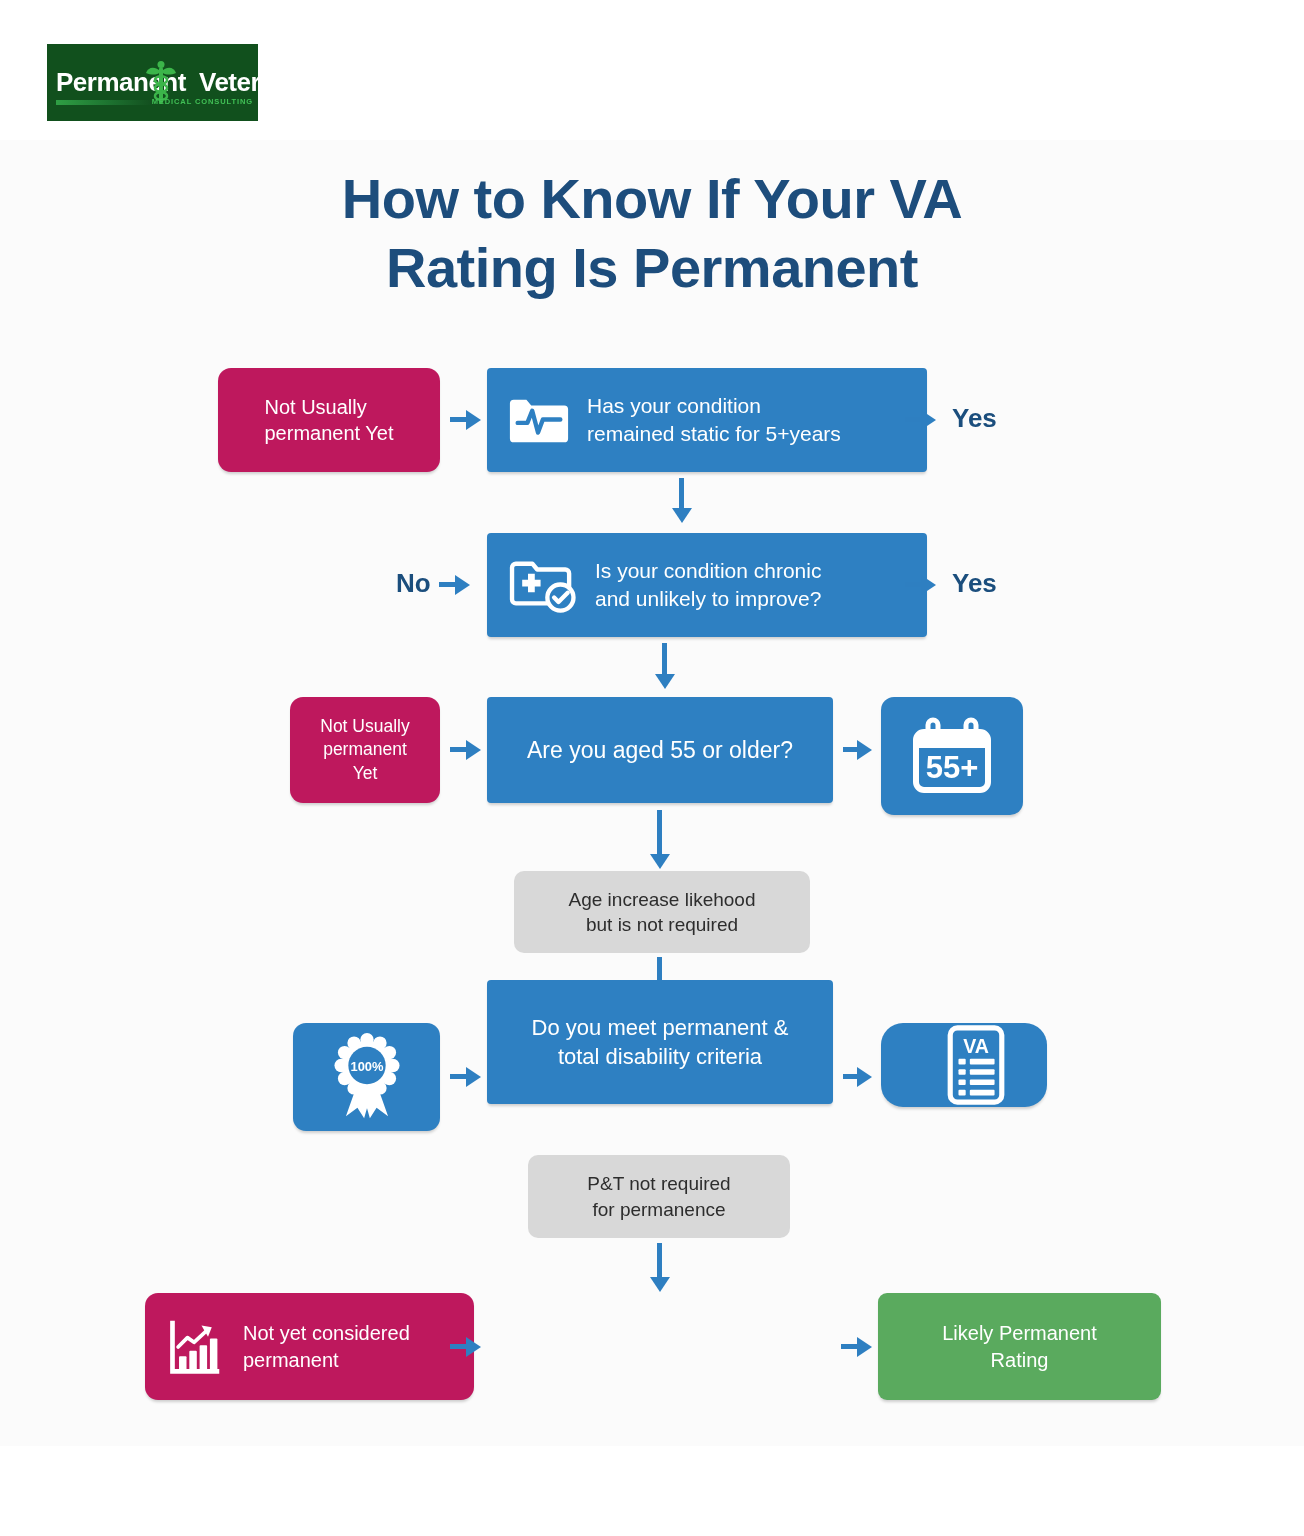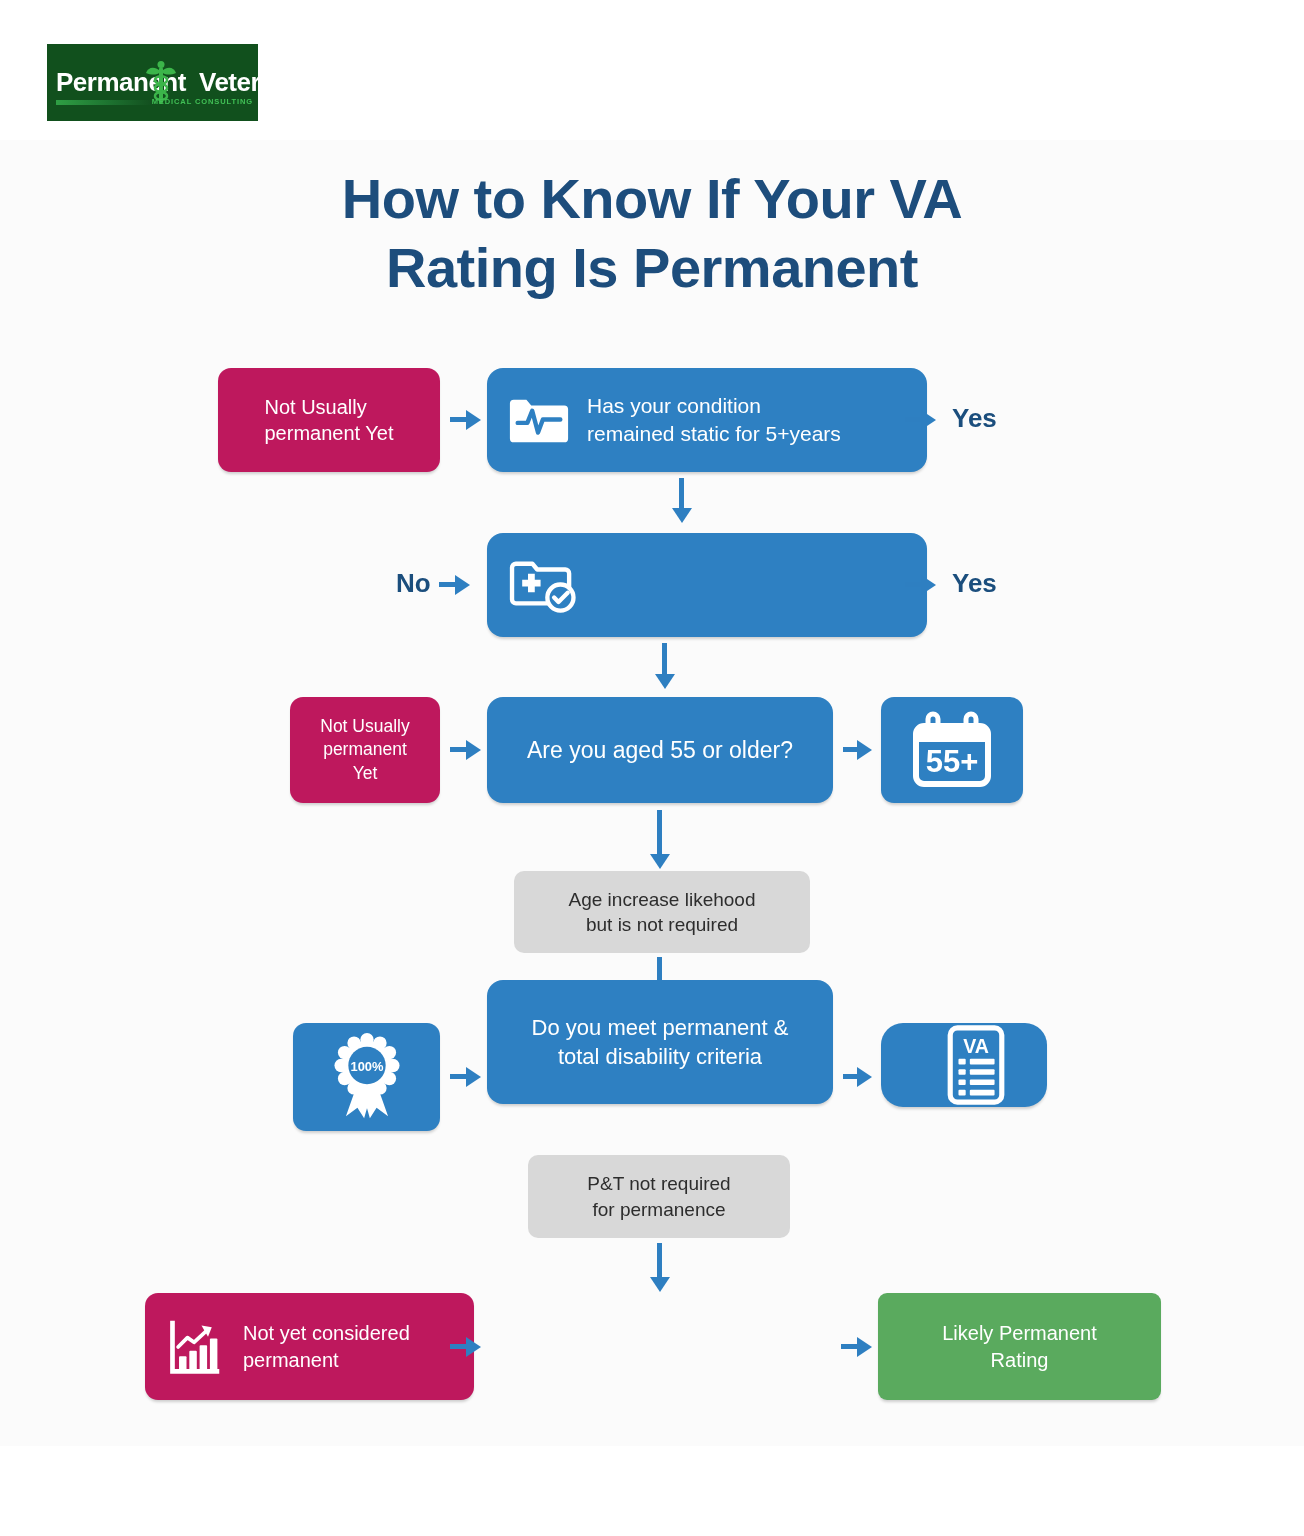--- a/index.html
+++ b/index.html
@@ -25,21 +25,21 @@
   .title {
     position:absolute; left:0; top:132px; width:1304px;
     text-align:center; color:#1d4d7c; font-size:56px; font-weight:bold;
     line-height:1.24; white-space:pre-line; letter-spacing:-0.5px;margin-top:32px;
   }
 
   
   .box { position:absolute; display:flex; align-items:center; justify-content:center;
          color:#ffffff; box-shadow:0 3px 3px -1px rgba(0,0,0,0.18); }
   .red   { background:#be185d; border-radius:13px; }
-  .blue  { background:#2e80c2; border-radius:16px; }
+  .blue  { background:#2e80c2; border-radius:4px; }
   .green { background:#5aaa5e; border-radius:9px; }
   .gray  { background:#d8d8d8; border-radius:10px; color:#2d2d2d; box-shadow:none; }
   .box-text { white-space:pre-line; text-align:center; line-height:1.32; }
   .box-text.left { text-align:left; }
   .iconrow { justify-content:flex-start; gap:16px; padding:0 14px 0 20px; }
 
   
   .h-arrow { position:absolute; height:5px; background:#2e7fc1; }
   .h-arrow::after { content:""; position:absolute; left:100%; top:50%; transform:translateY(-50%);
     border-top:10px solid transparent; border-bottom:10px solid transparent; border-left:15px solid #2e7fc1; }
@@ -95,37 +95,39 @@
 
   <div class="flow-label" style="left:396px; top:568px;">No</div>
   <div class="h-arrow" style="left:439px; top:582px; width:16px;"></div>
   <div class="box blue iconrow" style="left:487px; top:533px; width:406px; height:104px;">
     <svg width="72" height="60" viewBox="0 0 74 62">
       <path d="M5 13 a4 4 0 0 1 4 -4 h17 l5 6 h29 a4 4 0 0 1 4 4 v27 a4 4 0 0 1 -4 4 H9 a4 4 0 0 1 -4 -4 z" fill="none" stroke="#ffffff" stroke-width="4.5" stroke-linejoin="round"></path>
       <path d="M25 19.5 v19 M15.5 29 h19" stroke="#ffffff" stroke-width="7"></path>
       <circle cx="55" cy="44" r="13.5" fill="#2e80c2" stroke="#ffffff" stroke-width="4.5"></circle>
       <path d="M48.5 44 l4.5 4.5 l9.5 -9.5" fill="none" stroke="#ffffff" stroke-width="4.5" stroke-linecap="round" stroke-linejoin="round"></path>
     </svg>
+    <div class="box-text left" style="font-size:21px;">Is your condition chronic
+and unlikely to improve?</div>
   </div>
   <div class="h-arrow" style="left:905px; top:582px; width:16px;"></div>
   <div class="flow-label" style="left:952px; top:568px;">Yes</div>
 
   <div class="v-arrow" style="left:662px; top:643px; height:31px;"></div>
 
   <div class="box red" style="left:290px; top:697px; width:150px; height:106px;">
     <div class="box-text" style="font-size:17.5px;">Not Usually
 permanent
 Yet</div>
   </div>
   <div class="h-arrow" style="left:450px; top:747px; width:16px;"></div>
   <div class="box blue" style="left:487px; top:697px; width:346px; height:106px;">
     <div class="box-text" style="font-size:23px;">Are you aged 55 or older?</div>
   </div>
   <div class="h-arrow" style="left:843px; top:747px; width:14px;"></div>
-  <div class="box blue" style="left:881px; top:697px; width:142px; height:106px; border-radius:13px;">
+  <div class="box blue" style="left:881px; top:697px; width:142px; height:118px; border-radius:13px;">
     <svg width="84" height="82" viewBox="0 0 84 80">
       <rect x="6" y="16" width="72" height="58" rx="8" fill="none" stroke="#ffffff" stroke-width="6"></rect>
       <path d="M6 24 a8 8 0 0 1 8 -8 h56 a8 8 0 0 1 8 8 v8 H6 z" fill="#ffffff"></path>
       <rect x="18" y="4" width="10" height="20" rx="5" fill="none" stroke="#ffffff" stroke-width="5"></rect>
       <rect x="56" y="4" width="10" height="20" rx="5" fill="none" stroke="#ffffff" stroke-width="5"></rect>
       <text x="42" y="62" font-size="31" font-weight="bold" fill="#ffffff" text-anchor="middle">55+</text>
     </svg>
   </div>
 
   <div class="v-arrow" style="left:657px; top:810px; height:44px;"></div>

